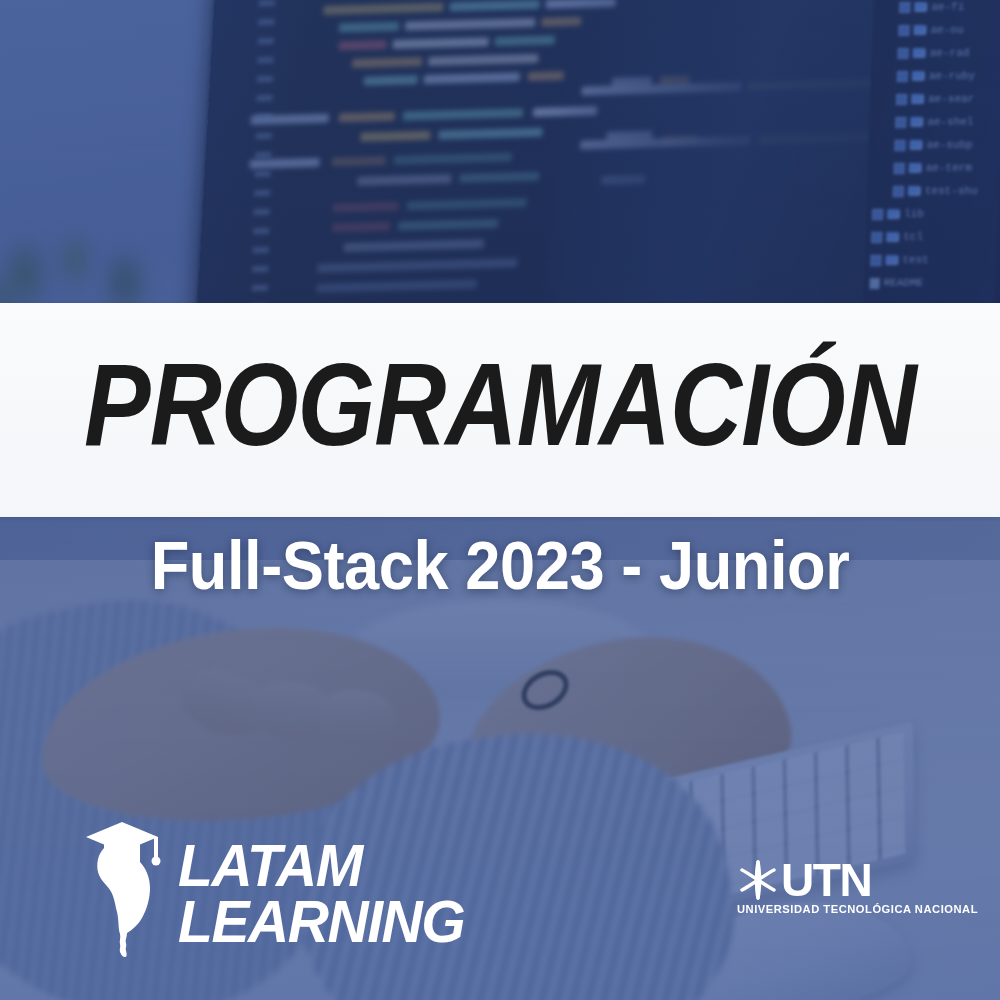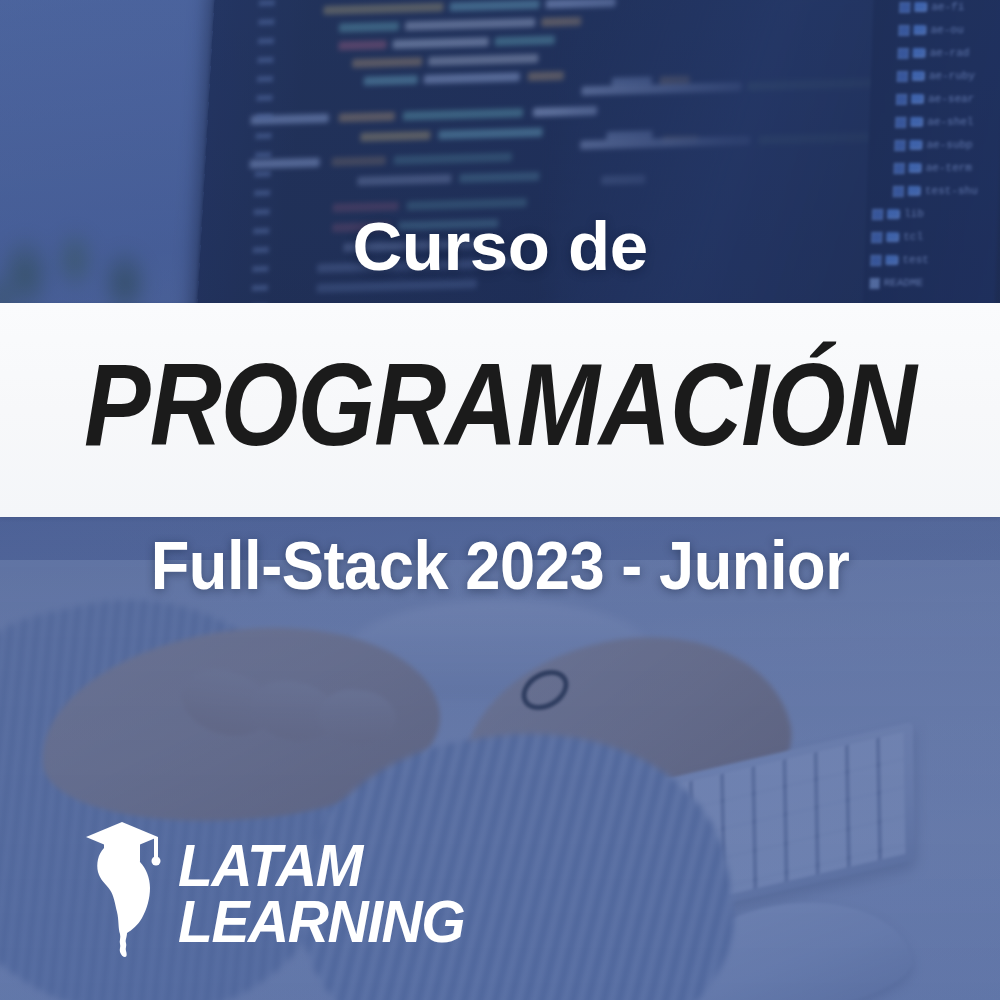--- a/index.html
+++ b/index.html
@@ -517,21 +517,20 @@
     <div class="keyboard">
       <div class="keys"></div>
     </div>
     <div class="mouse"></div>
     <div class="sleeve2"></div>
   </div>
 
   <div class="tint"></div>
   <div class="tint2"></div>
 
-  <div class="kicker">Curso de</div>
 
   <div class="band"></div>
 
   <div class="headline">PROGRAMACIÓN</div>
 
   <div class="subline">Full-Stack 2023 - Junior</div>
 
   <div class="latam-logo">
     <svg class="latam-mark" viewBox="0 0 78 140">
 
@@ -548,14 +547,28 @@
 
       <rect fill="#ffffff" x="70" y="17" width="4" height="22"></rect>
       <circle fill="#ffffff" cx="72" cy="41" r="4.5"></circle>
     </svg>
     <div class="latam-words">
       <div>LATAM</div>
       <div>LEARNING</div>
     </div>
   </div>
 
+  <div class="utn-logo">
+    <div class="utn-row">
+      <svg class="utn-mark" viewBox="0 0 42 42">
+        <g stroke="#ffffff" stroke-width="3.4" stroke-linecap="round" fill="none">
+          <path d="M21 3 C23 12 23 30 21 39"></path>
+          <path d="M21 3 C19 12 19 30 21 39"></path>
+          <path d="M5 11 C13 15 29 27 37 31"></path>
+          <path d="M5 31 C13 27 29 15 37 11"></path>
+        </g>
+      </svg>
+      <span class="utn-word">UTN</span>
+    </div>
+    <div class="utn-sub">UNIVERSIDAD TECNOLÓGICA NACIONAL</div>
+  </div>
 
 </div>
 
 </body></html>

